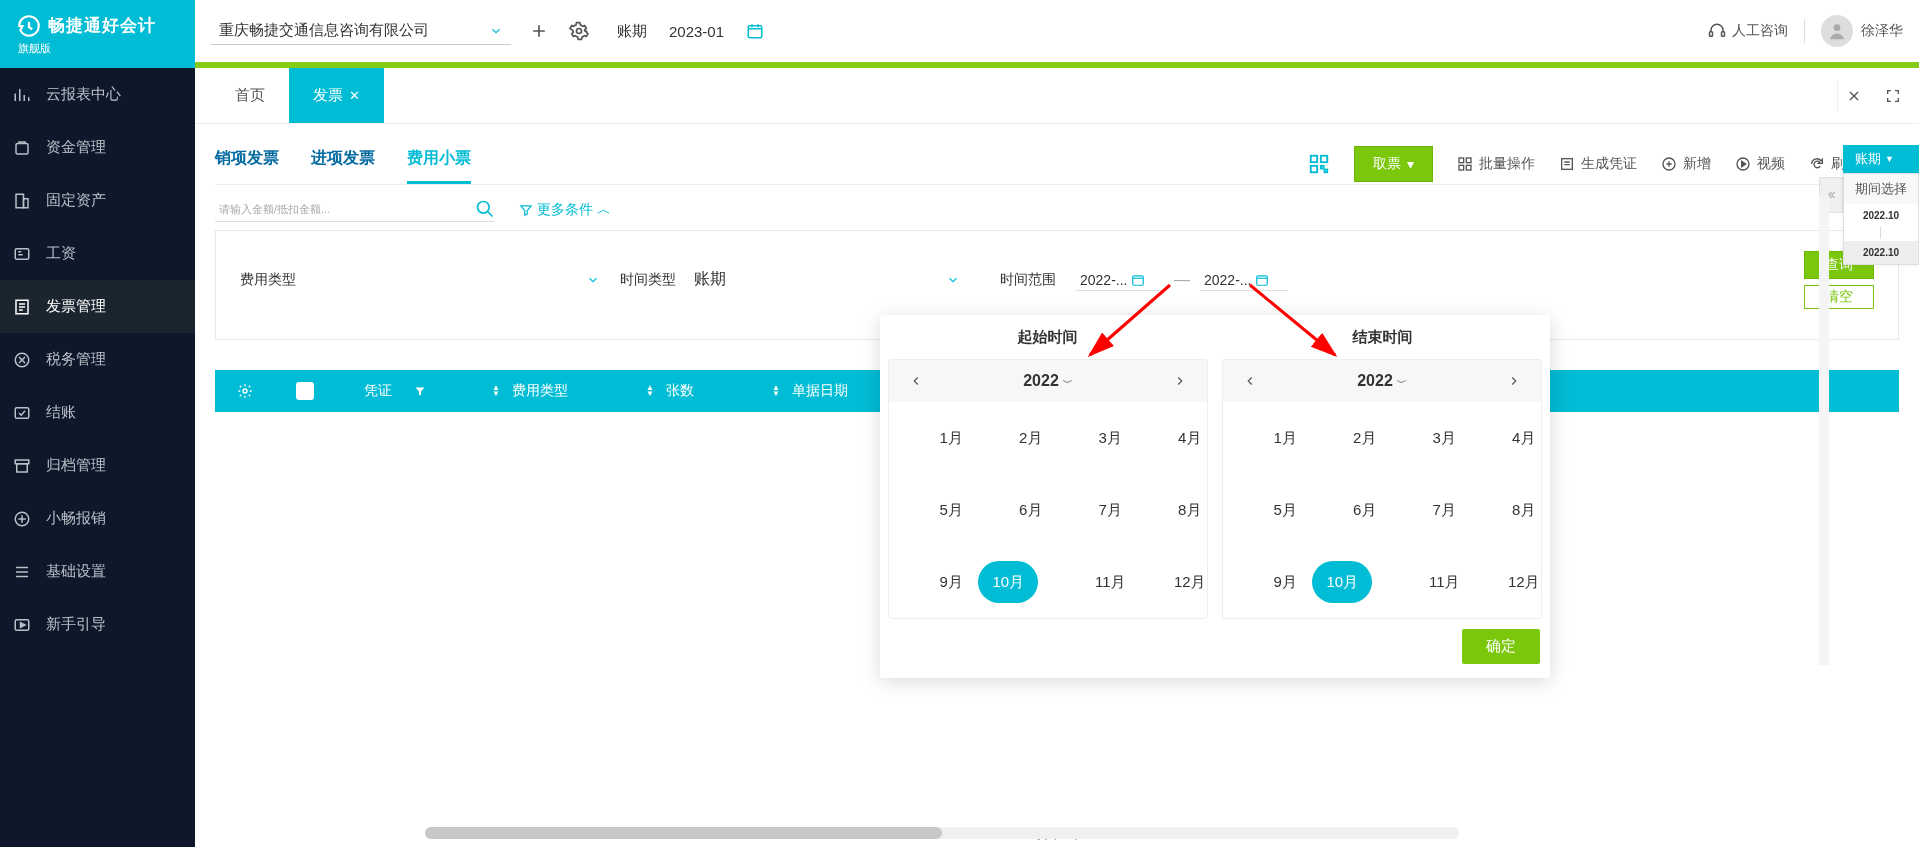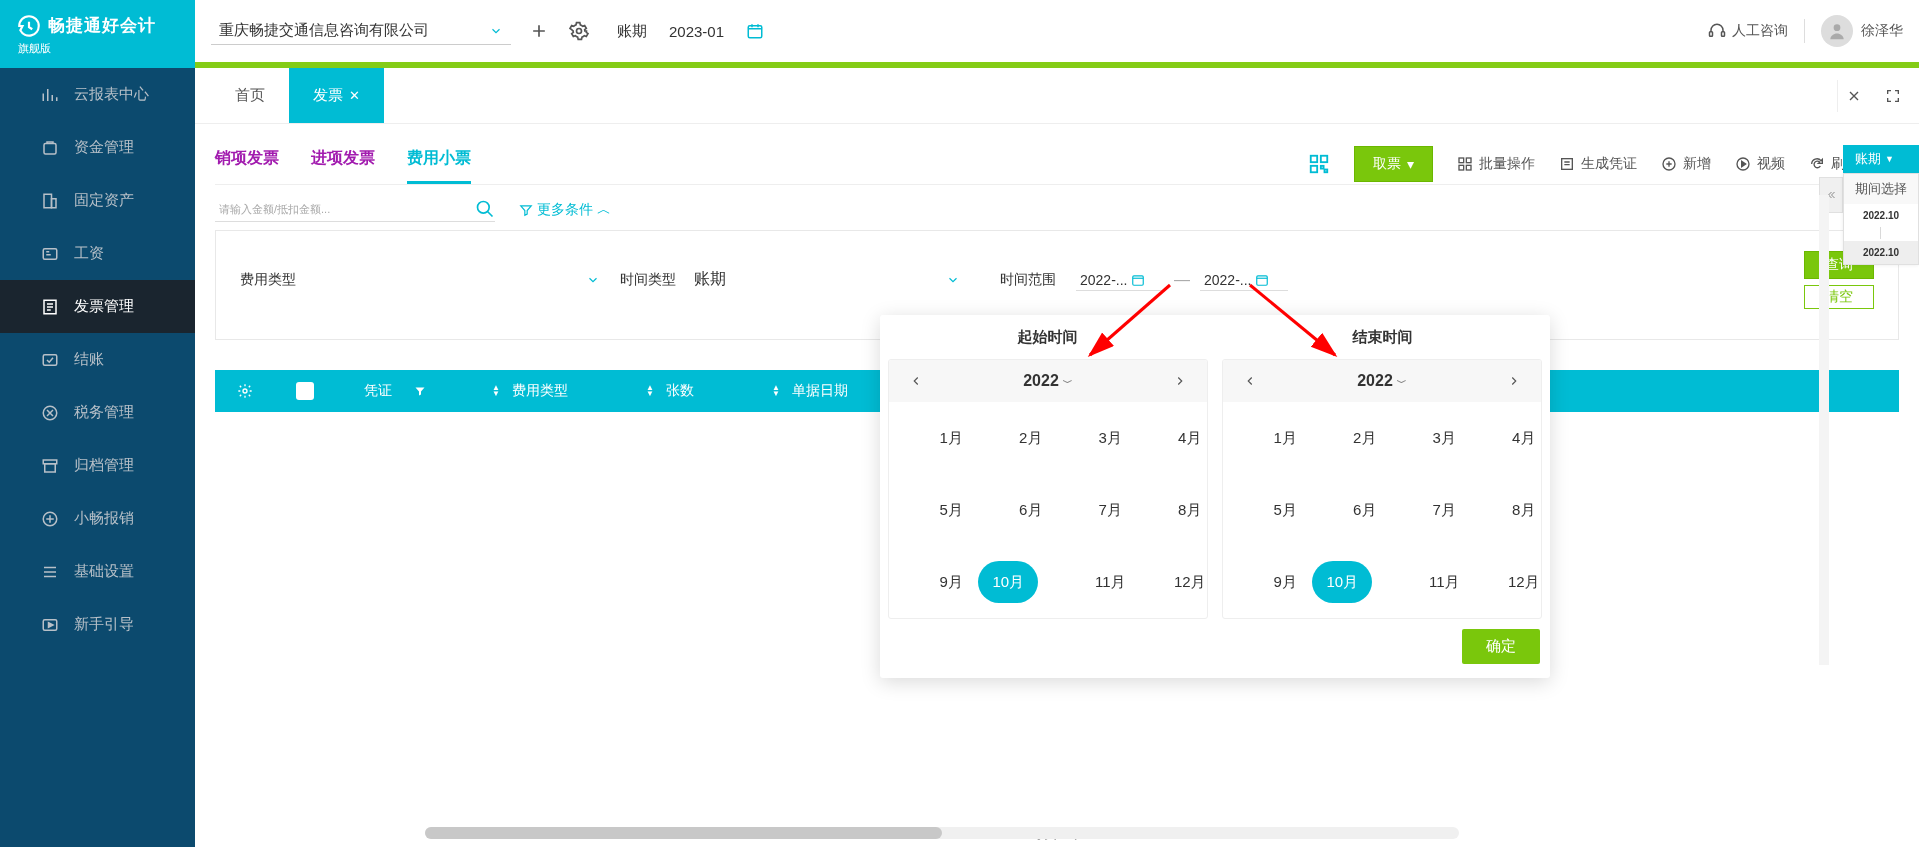--- a/index.html
+++ b/index.html
@@ -1,27 +1,27 @@
 <!DOCTYPE html>
 <html><head>
 <meta charset="utf-8">
 <style>
 * { margin: 0; padding: 0; box-sizing: border-box; font-family: "Microsoft YaHei", sans-serif; }
 body { background: #f5f5f5; overflow: hidden; }
 
 .app { display: flex; width: 1919px; height: 847px; background: #fff; position: relative; }
 
-.sidebar { width: 195px; background: #0c4a6e; color: #b8c0c8; display: flex; flex-direction: column; z-index: 10; }
+.sidebar { width: 195px; background: #0f172a; color: #b8c0c8; display: flex; flex-direction: column; z-index: 10; }
 .logo-area { height: 68px; background: #00bcd4; color: #fff; display: flex; align-items: center; padding-left: 16px; flex-direction: column; justify-content: center; align-items: flex-start; }
 .logo-wrap { display: flex; align-items: center; gap: 6px; }
 .logo-icon { width: 26px; height: 26px; }
 .logo-text { font-size: 17px; font-weight: bold; letter-spacing: 1px; }
 .logo-sub { font-size: 11px; margin-top: 2px; margin-left: 2px; }
 
-.nav-item { height: 53px; display: flex; align-items: center; padding-left: 40px; gap: 14px; cursor: pointer; font-size: 15px; }
+.nav-item { height: 53px; display: flex; align-items: center; padding-left: 12px; gap: 14px; cursor: pointer; font-size: 15px; }
 .nav-item.active { background: #1a252f; color: #fff; }
 .nav-icon { width: 20px; height: 20px; display: flex; align-items: center; justify-content: center; }
 
 .main { flex: 1; display: flex; flex-direction: column; background: #fff; position: relative; }
 
 .topbar { height: 68px; display: flex; align-items: center; padding: 0 16px; border-bottom: 6px solid #84cc16; gap: 16px; }
 .company-select { display: flex; align-items: center; gap: 8px; border-bottom: 1px solid #ccc; padding: 4px 8px; min-width: 300px; justify-content: space-between; }
 .company-select span { color: #333; font-size: 15px; }
 .plus-btn, .gear-btn { width: 24px; height: 24px; cursor: pointer; display: flex; align-items: center; justify-content: center; color: #666; }
 .period-label { color: #333; font-size: 15px; margin-left: 10px; }
@@ -37,21 +37,21 @@
 .tabs-row { height: 56px; display: flex; align-items: center; padding-left: 16px; gap: 0; border-bottom: 1px solid #eee; position: relative; }
 .tab { padding: 0 24px; height: 100%; display: flex; align-items: center; font-size: 15px; color: #555; cursor: pointer; }
 .tab.active { background: #00bcd4; color: #fff; }
 .tab-close { margin-left: 6px; font-size: 13px; }
 .tabs-right { margin-left: auto; display: flex; align-items: center; gap: 8px; padding-right: 10px; }
 .tab-x { width: 32px; height: 32px; display:flex;align-items:center;justify-content:center; color:#666; cursor:pointer; border-left:1px solid #eee; }
 
 .content { flex: 1; padding: 16px 20px; position: relative; }
 
 .subtabs { display: flex; gap: 32px; border-bottom: 1px solid #eee; margin-bottom: 4px; align-items: center; }
-.subtab { padding: 8px 0 12px; font-size: 16px; color: #a21caf; font-weight: bold; cursor: pointer; border-bottom: 3px solid transparent; }
+.subtab { padding: 8px 0 12px; font-size: 16px; color: #0369a1; font-weight: bold; cursor: pointer; border-bottom: 3px solid transparent; }
 .subtab.active { color: #00bcd4; border-bottom-color: #00bcd4; }
 
 .action-row { position: absolute; right: 40px; top: 6px; display: flex; align-items: center; gap: 24px; }
 .qr-icon { color: #00bcd4; cursor: pointer; }
 .qupiao-btn { background: #7ac70c; color: #fff; padding: 8px 18px; display: flex; align-items: center; gap: 6px; font-size: 14px; cursor: pointer; border: 1px solid #6BB700;}
 .action-link { color: #555; font-size: 14px; display: flex; align-items: center; gap: 6px; cursor: pointer; }
 
 .search-row { display: flex; align-items: center; gap: 24px; margin: 12px 0 8px; }
 .search-input-wrap { display: flex; align-items: center; border-bottom: 1px solid #ddd; width: 280px; }
 .search-input { border: none; outline: none; padding: 6px 4px; flex:1; font-size: 11px; color: #333; }
@@ -183,34 +183,34 @@
           <svg width="18" height="18" viewBox="0 0 24 24" fill="none" stroke="currentColor" stroke-width="2">
             <rect x="4" y="3" width="16" height="18"></rect>
             <path d="M8 8h8M8 12h8M8 16h5"></path>
           </svg>
         </span>
       <span>发票管理</span>
     </div>
     <div class="nav-item">
       <span class="nav-icon">
           <svg width="18" height="18" viewBox="0 0 24 24" fill="none" stroke="currentColor" stroke-width="2">
+            <circle cx="12" cy="12" r="9"></circle>
+            <path d="M8 8l8 8M16 8l-8 8"></path>
+          </svg>
+        </span>
+      <span>税务管理</span>
+    </div>
+    <div class="nav-item">
+      <span class="nav-icon">
+          <svg width="18" height="18" viewBox="0 0 24 24" fill="none" stroke="currentColor" stroke-width="2">
             <rect x="3" y="5" width="18" height="14" rx="2"></rect>
             <path d="M8 12l3 3 5-6"></path>
           </svg>
         </span>
       <span>结账</span>
-    </div>
-    <div class="nav-item">
-      <span class="nav-icon">
-          <svg width="18" height="18" viewBox="0 0 24 24" fill="none" stroke="currentColor" stroke-width="2">
-            <circle cx="12" cy="12" r="9"></circle>
-            <path d="M8 8l8 8M16 8l-8 8"></path>
-          </svg>
-        </span>
-      <span>税务管理</span>
     </div>
     <div class="nav-item">
       <span class="nav-icon">
           <svg width="18" height="18" viewBox="0 0 24 24" fill="none" stroke="currentColor" stroke-width="2">
             <rect x="3" y="4" width="18" height="5"></rect>
             <rect x="5" y="9" width="14" height="11"></rect>
           </svg>
         </span>
       <span>归档管理</span>
     </div>

